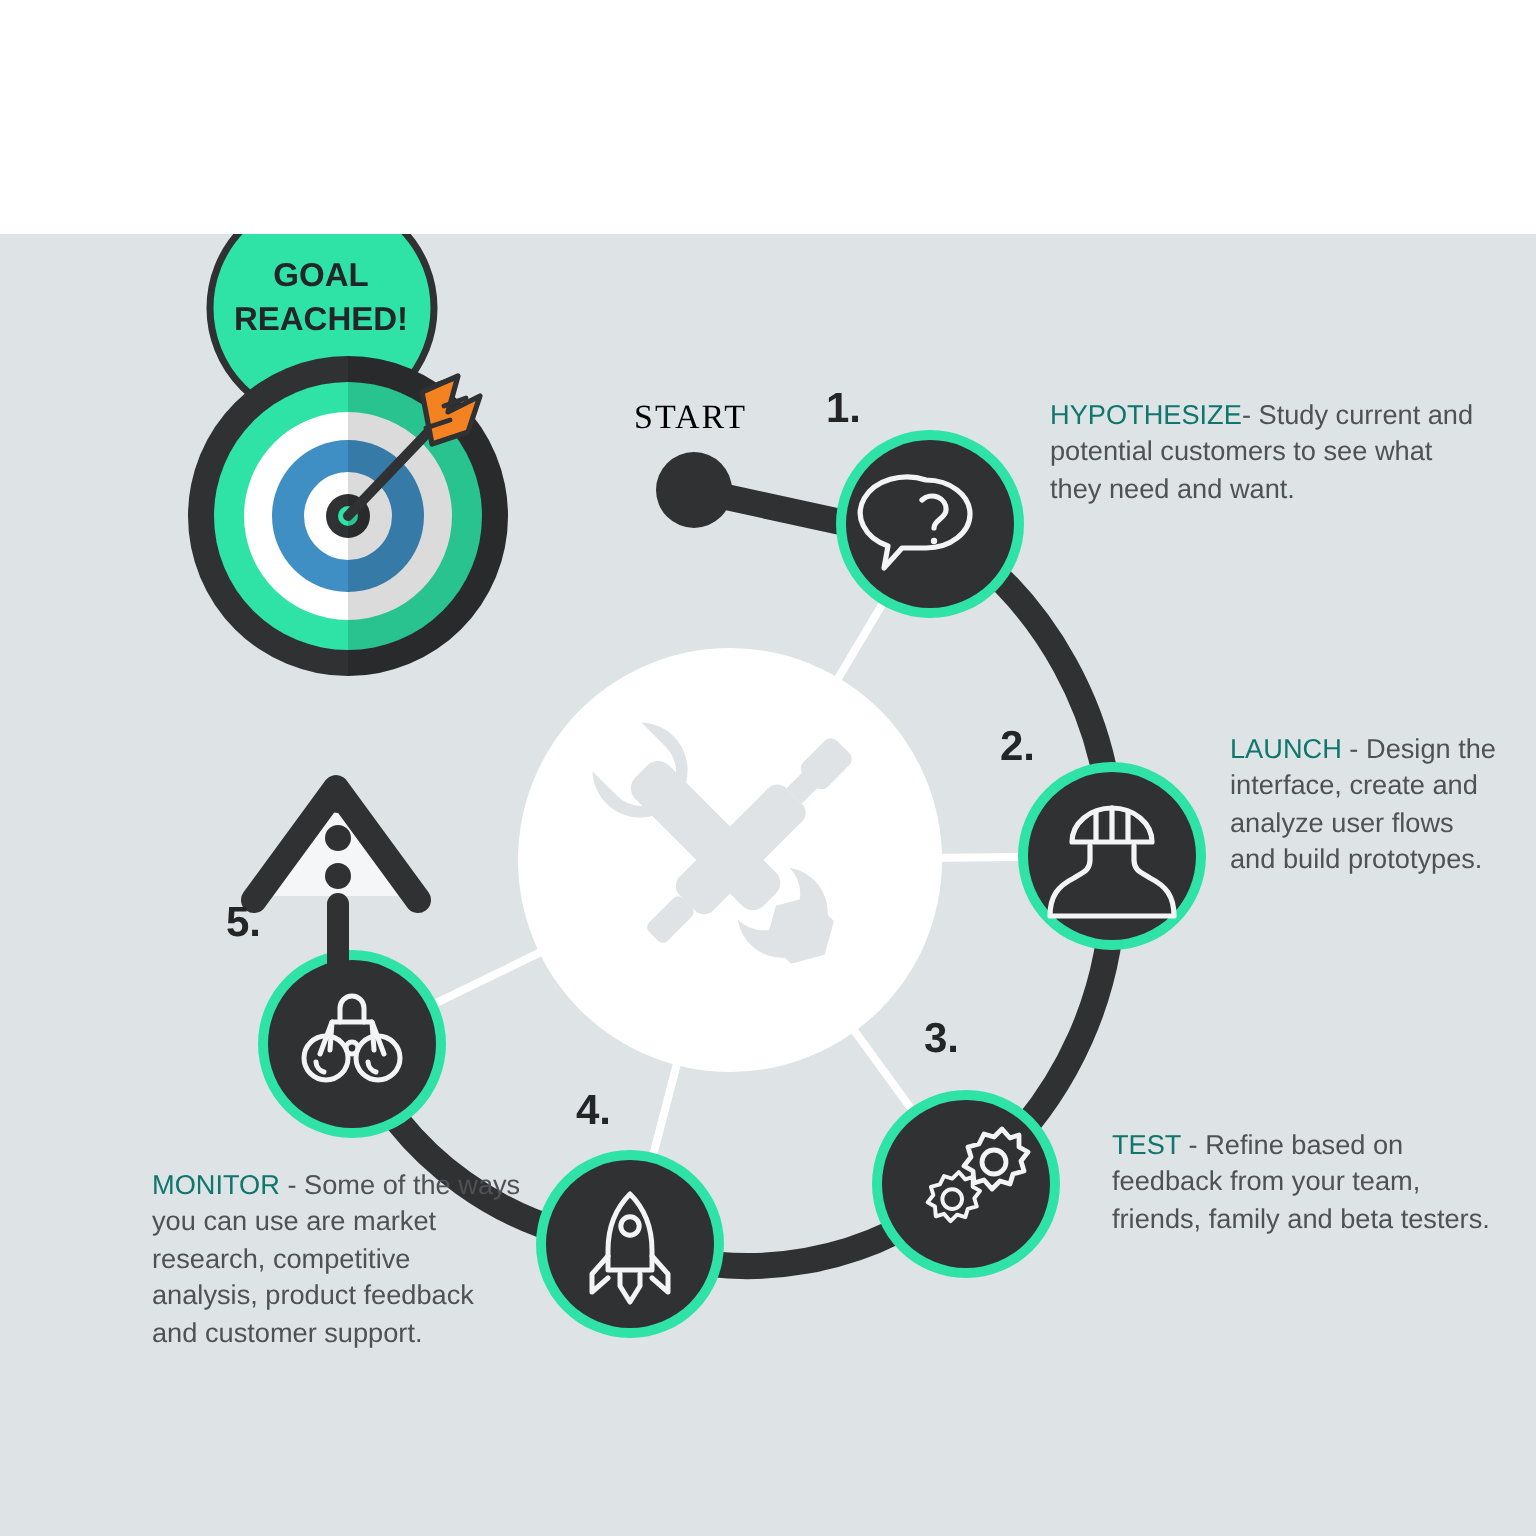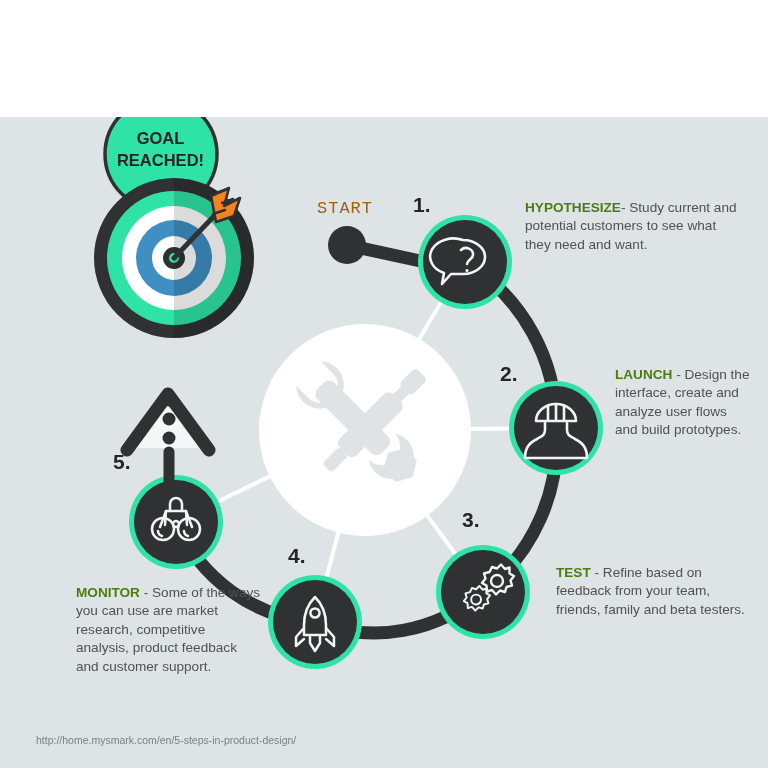--- a/index.html
+++ b/index.html
@@ -61,38 +61,38 @@
 
   
   .txt {
     position: absolute;
     font-size: 13.6px;
     line-height: 18.4px;
     color: #4f5255;
     z-index: 10;
     font-family: "Liberation Sans", sans-serif;
   }
-  .txt b { color: #4d7c0f; font-weight: bold; }
+  .txt b { color: #0f766e; font-weight: normal; }
 
   .step-num {
     position: absolute;
     font-size: 21px;
     font-weight: bold;
     color: #232527;
     z-index: 10;
     font-family: "Liberation Sans", sans-serif;
   }
   .start-label {
     position: absolute;
     left: 317px; top: 199px;
     font-size: 17px;
     letter-spacing: 1px;
-    color: #a16207;
-    z-index: 10;
-    font-family: Liberation Mono, monospace;
+    color: #000000;
+    z-index: 10;
+    font-family: Liberation Serif, serif;
   }
   .goal-text {
     position: absolute;
     left: 103px; top: 127px;
     width: 115px;
     text-align: center;
     font-size: 16.5px;
     font-weight: bold;
     line-height: 22px;
     color: #232527;
@@ -303,15 +303,14 @@
 
   <div class="txt" id="t-test">
     <b>TEST</b><span> - </span><span>Refine based on feedback from your team, friends, family and beta testers.</span>
   </div>
 
 
   <div class="txt" id="t-monitor">
     <b>MONITOR</b><span> - </span><span>Some of the ways you can use are market research, competitive analysis, product feedback and customer support.</span>
   </div>
 
-  <div class="source-url">http://home.mysmark.com/en/5-steps-in-product-design/</div>
 
 </div>
 
 </body></html>

